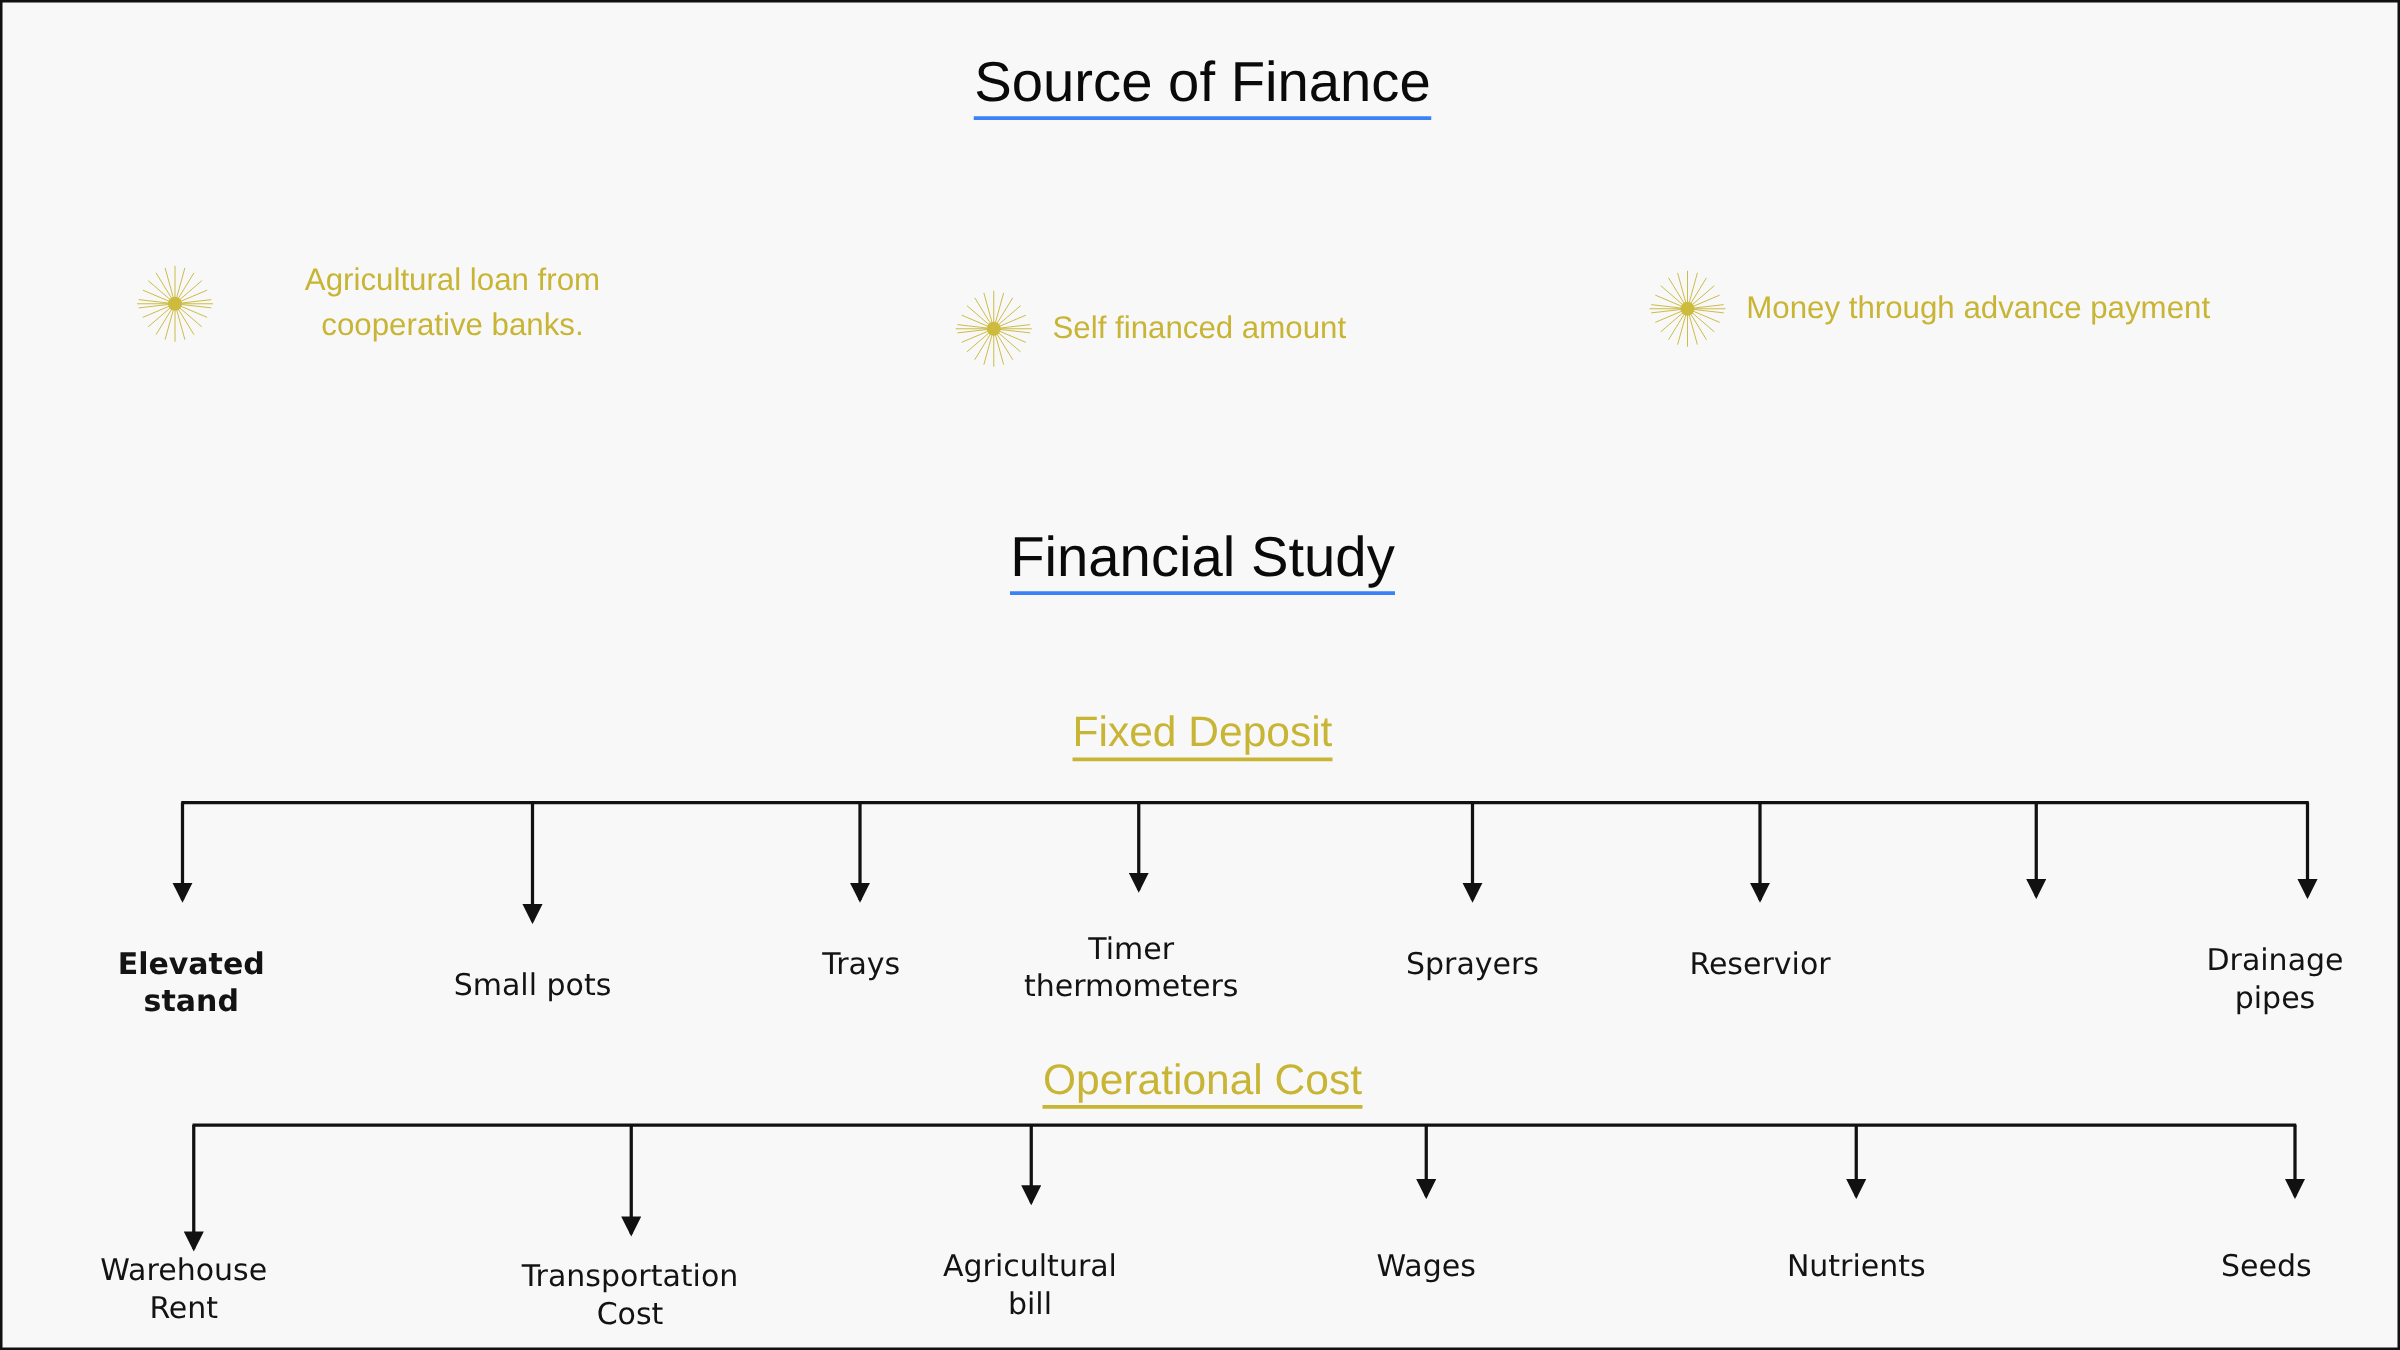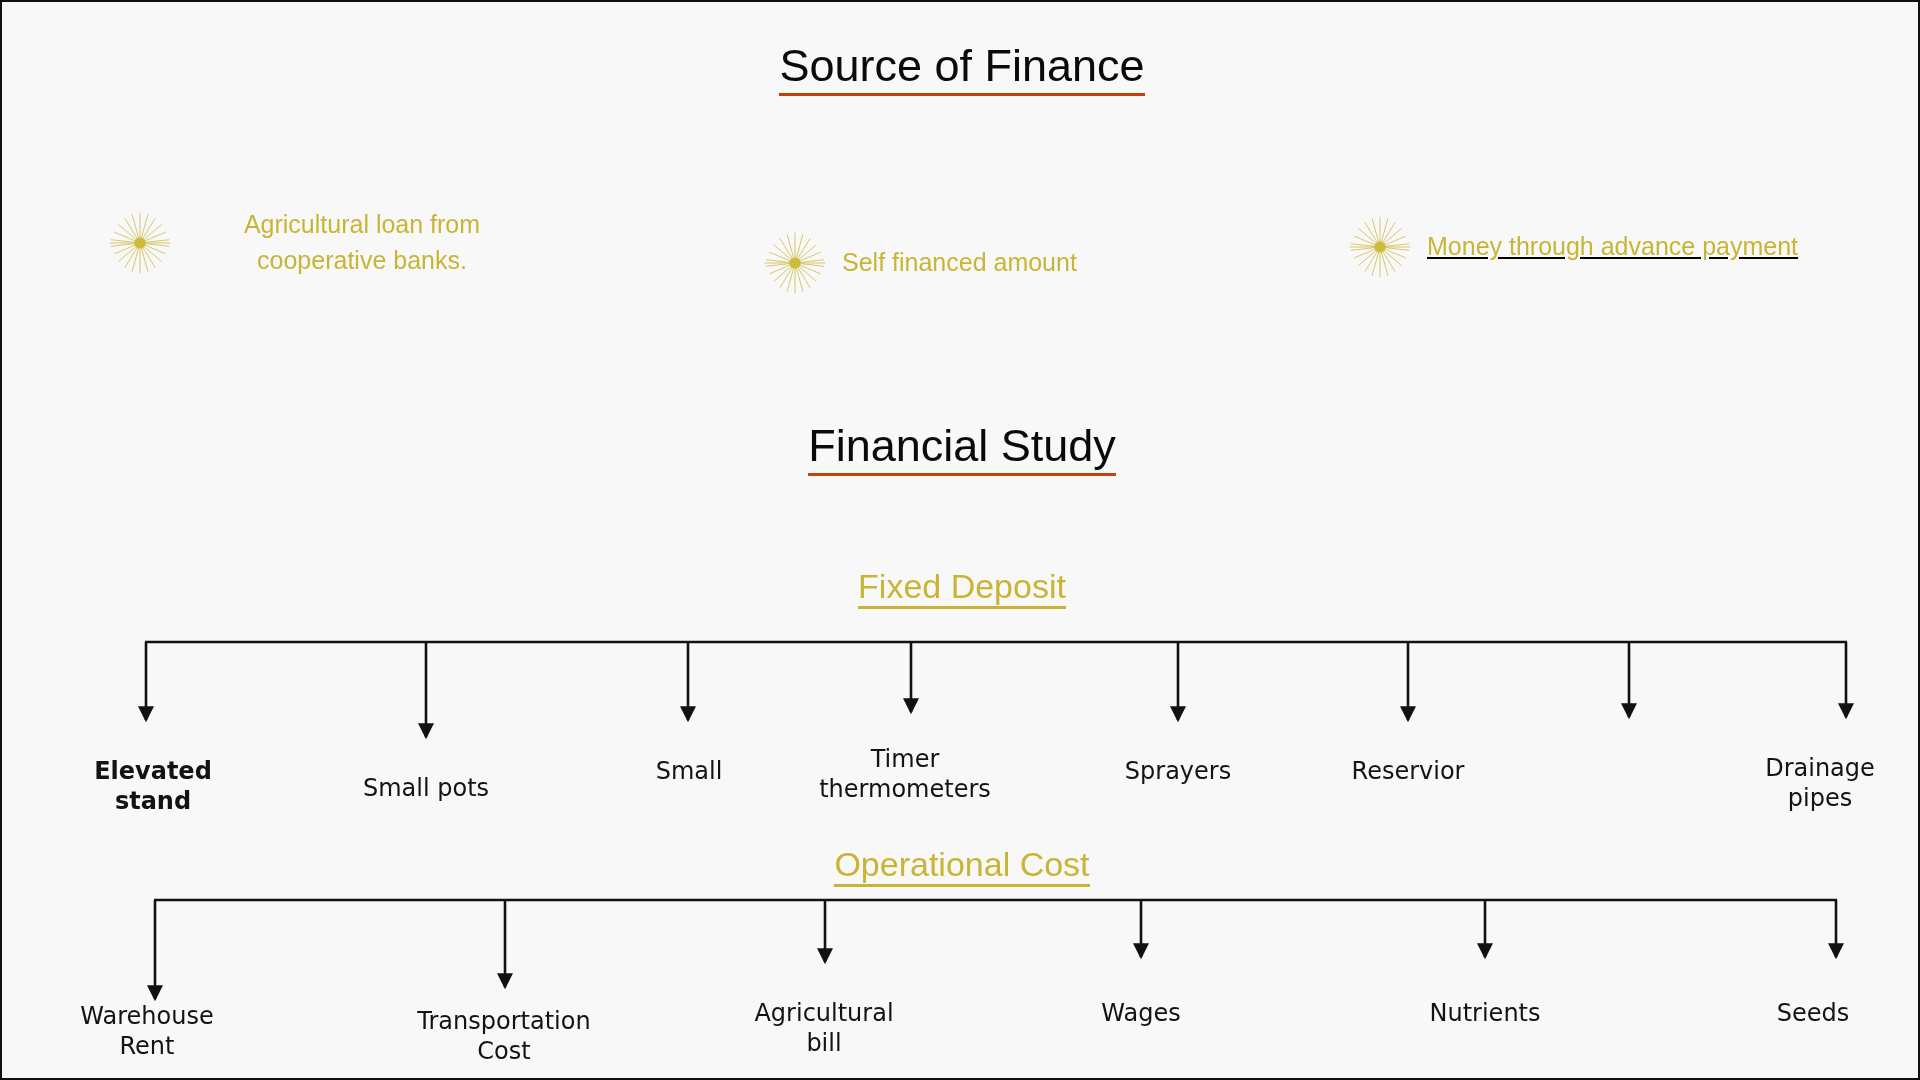--- a/index.html
+++ b/index.html
@@ -24,21 +24,21 @@
     left: 0;
     width: 1920px;
     text-align: center;
     font-family: "Liberation Sans", sans-serif;
     font-size: 45px;
     color: #0a0a0a;
     letter-spacing: 0px;
     white-space: nowrap;
   }
   .main-title span.u {
-    border-bottom: 3px solid #c2410c;
+    border-bottom: 3px solid #3b82f6;
     padding-bottom: 2px;
   }
   #title-source { top: 38px; }
   #title-financial { top: 418px; }
   #title-financial .u { border-bottom-width: 3px; }
 
   .sub-title {
     position: absolute;
     left: 0;
     width: 1920px;
@@ -161,21 +161,21 @@
         <line x1="50" y1="50" x2="11" y2="33.5"></line>
           <line x1="50" y1="50" x2="17.5" y2="22"></line>
         <line x1="50" y1="50" x2="27" y2="12.5"></line>
           <line x1="50" y1="50" x2="38" y2="6.5"></line>
       </g>
       <circle cx="50" cy="50" r="8.5" fill="#cdbb3e"></circle>
     </svg>
     <div class="source-label">Self financed amount</div>
   </div>
 
-  <div class="source-item" id="src-2" style="left:1345px; top:212px; width:520px;text-decoration:underline;">
+  <div class="source-item" id="src-2" style="left:1315px; top:212px; width:520px;">
     <svg class="starburst" viewBox="0 0 100 100">
       <g stroke="#c8b535" stroke-width="1.1" fill="none">
         <line x1="50" y1="50" x2="50" y2="4"></line>
           <line x1="50" y1="50" x2="62" y2="6.5"></line>
         <line x1="50" y1="50" x2="73" y2="12.5"></line>
           <line x1="50" y1="50" x2="82.5" y2="22"></line>
         <line x1="50" y1="50" x2="89" y2="33.5"></line>
           <line x1="50" y1="50" x2="94" y2="45"></line>
         <line x1="50" y1="50" x2="96" y2="50"></line>
           <line x1="50" y1="50" x2="94" y2="55"></line>
@@ -233,21 +233,21 @@
       <path d="M 823 898 L 823 960" marker-end="url(#arrow)"></path>
       <path d="M 1139 898 L 1139 955" marker-end="url(#arrow)"></path>
       <path d="M 1483 898 L 1483 955" marker-end="url(#arrow)"></path>
       <path d="M 1834 898 L 1834 955" marker-end="url(#arrow)"></path>
     </g>
   </svg>
 
   <div class="leaf" style="left:151px; top:755px; width:180px;font-weight:bold;">Elevated
 stand</div>
   <div class="leaf" style="left:424px; top:772px; width:190px;">Small pots</div>
-  <div class="leaf" style="left:687px; top:755px; width:170px;">Small</div>
+  <div class="leaf" style="left:687px; top:755px; width:170px;">Trays</div>
   <div class="leaf" style="left:903px; top:743px; width:240px;text-align:center;">Timer
 thermometers</div>
   <div class="leaf" style="left:1176px; top:755px; width:200px;">Sprayers</div>
   <div class="leaf" style="left:1406px; top:755px; width:210px;">Reservior</div>
   <div class="leaf" style="left:1818px; top:752px; width:180px;">Drainage
 pipes</div>
 
   <div class="leaf" style="left:502px; top:1005px; width:250px;">Transportation
 Cost</div>
   <div class="leaf" style="left:145px; top:1000px; width:210px;">Warehouse

